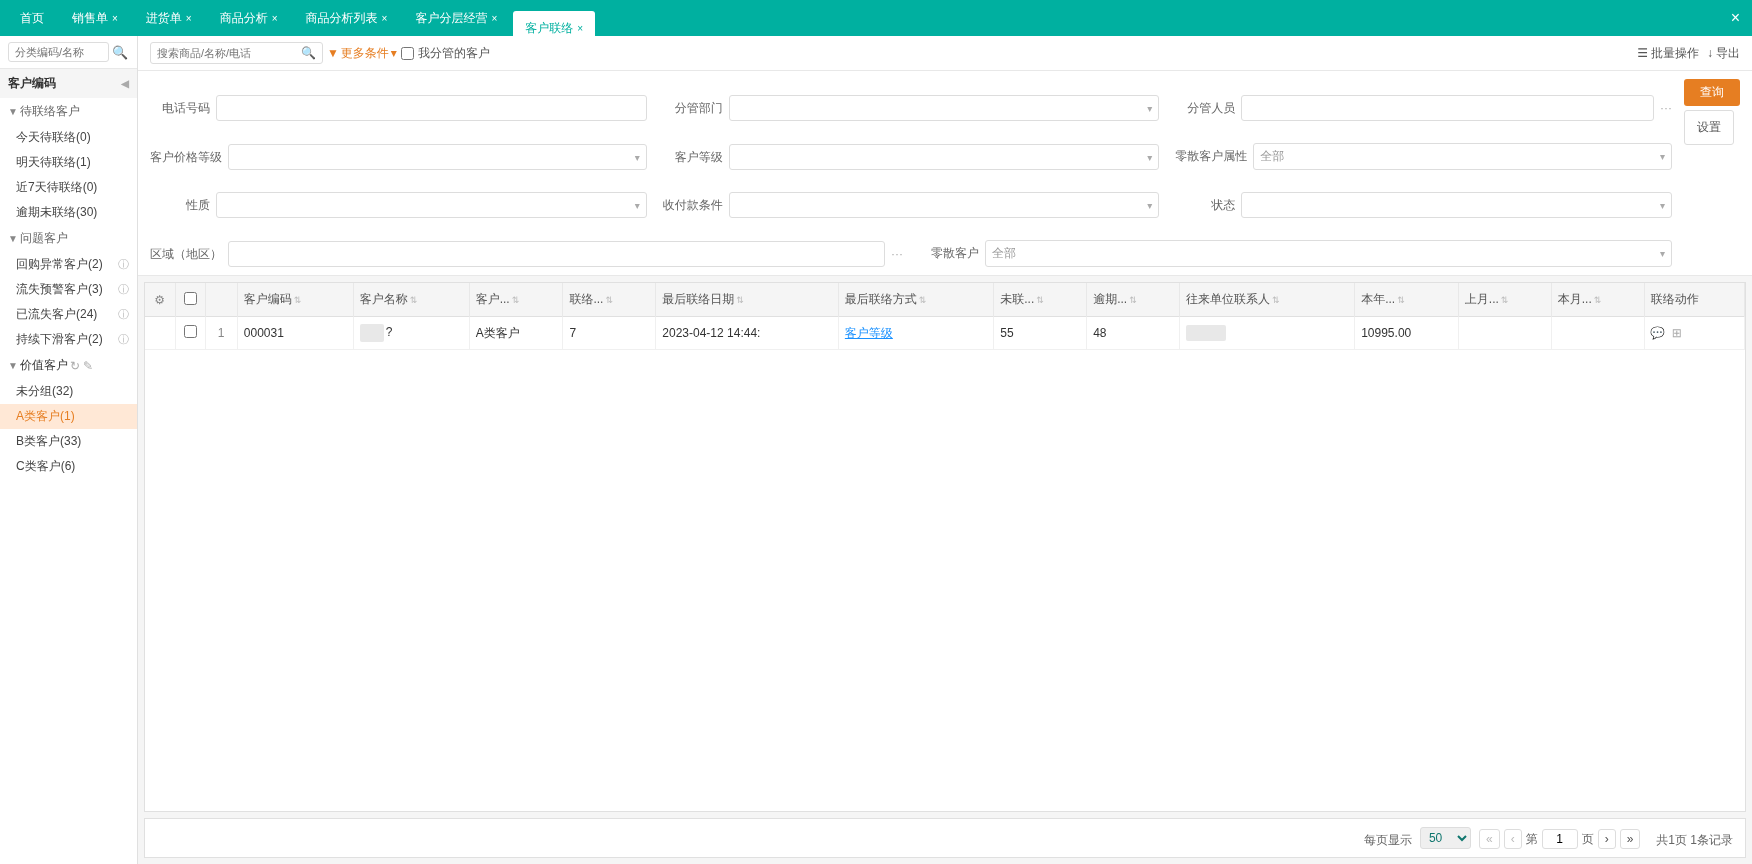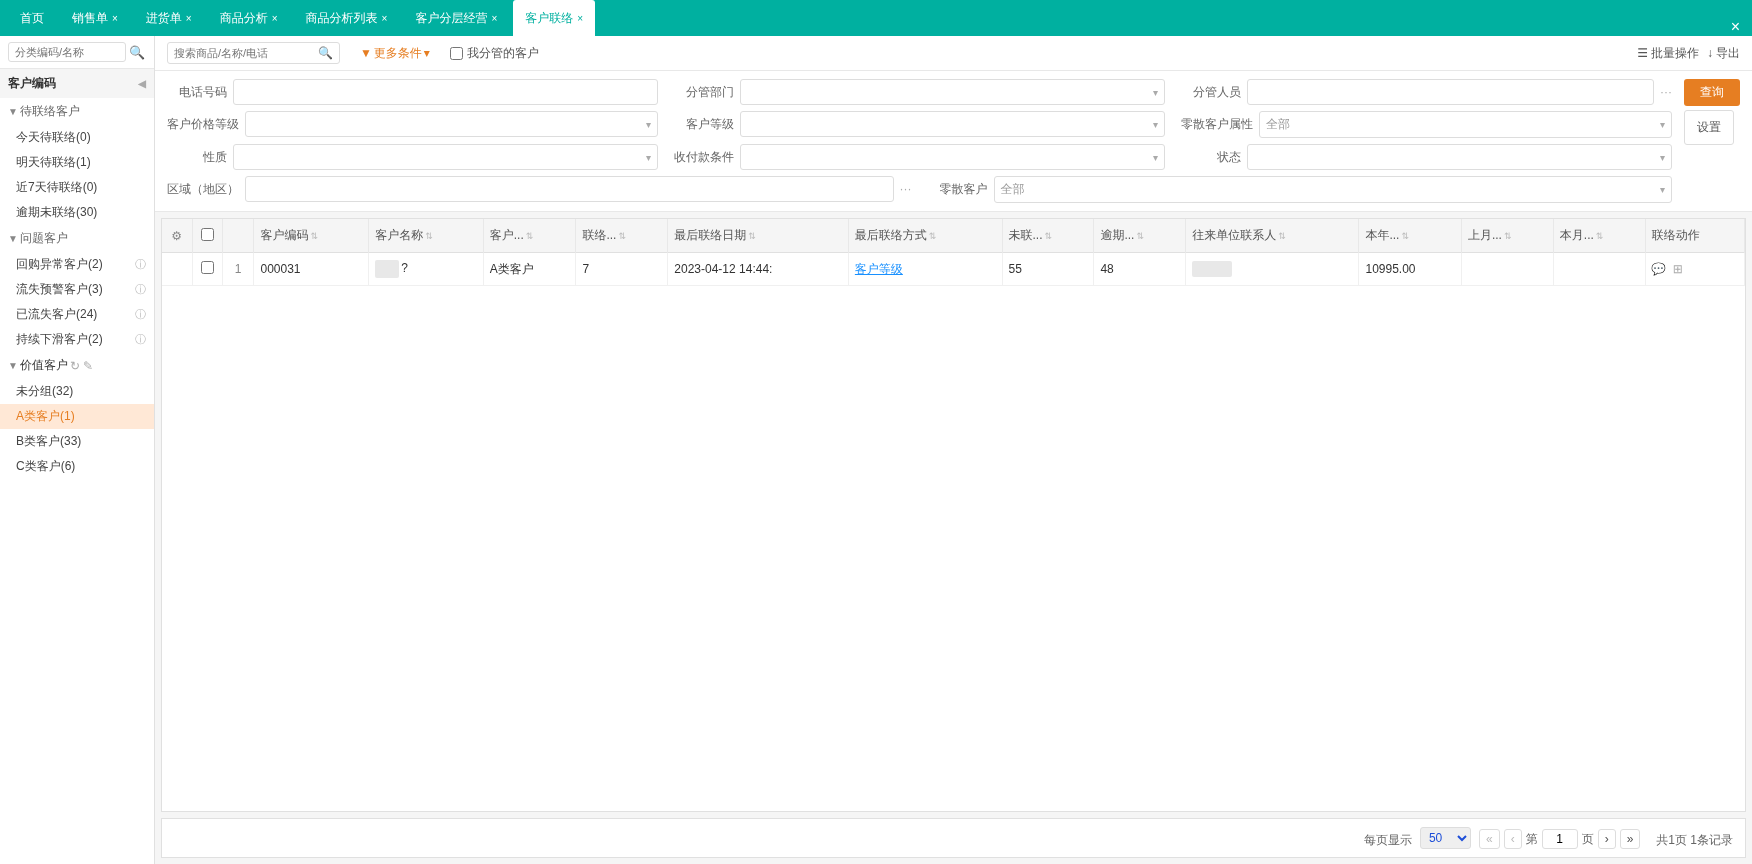--- a/index.html
+++ b/index.html
@@ -3,22 +3,22 @@
   <meta charset="utf-8">
   <style>
     * { box-sizing: border-box; margin: 0; padding: 0; font-family: "Microsoft YaHei", sans-serif; font-size: 12px; }
     body { background: #f0f0f0; width: 1752px; height: 864px; overflow: hidden; }
 
     
     .top-nav {
       background: #00b0a0;
       height: 36px;
       display: flex;
-      align-items: flex-end;
-      padding: 0 8px;
+      align-items: center;
+      padding: 16px 8px;
       gap: 4px;
       position: relative;
     }
     .top-nav .nav-item {
       color: #fff;
       padding: 6px 12px;
       cursor: pointer;
       white-space: nowrap;
       display: flex;
       align-items: center;
@@ -37,21 +37,21 @@
     }
 
     
     .main-wrapper {
       display: flex;
       height: calc(864px - 36px);
     }
 
     
     .sidebar {
-      width: 155px;
+      width: 138px;
       background: #fff;
       border-right: 1px solid #e0e0e0;
       overflow-y: auto;
       flex-shrink: 0;
     }
     .sidebar-search {
       padding: 6px 8px;
       border-bottom: 1px solid #e8e8e8;
       display: flex;
       align-items: center;
@@ -120,21 +120,21 @@
       overflow: hidden;
     }
 
     
     .filter-bar {
       background: #fff;
       padding: 6px 12px;
       border-bottom: 1px solid #e8e8e8;
       display: flex;
       align-items: center;
-      gap: 20px;
+      gap: 4px;
     }
     .filter-search {
       display: flex;
       align-items: center;
       border: 1px solid #ddd;
       border-radius: 3px;
       padding: 3px 6px;
       gap: 4px;
       background: #fff;
     }
@@ -265,21 +265,21 @@
       gap: 8px;
       margin: 0 6px 6px 6px;
       border: 1px solid #e0e0e0;
       border-top: 1px solid #e0e0e0;
     }
     .page-size-label { color: #666; }
     .page-size-select {
       border: 1px solid #ddd;
       border-radius: 3px;
       padding: 2px 4px;
-      color: #1d4ed8;
+      color: #0f766e;
     }
     .page-nav { display: flex; align-items: center; gap: 4px; color: #666; }
     .page-nav button {
       border: 1px solid #ddd;
       background: #fff;
       border-radius: 3px;
       padding: 2px 6px;
       cursor: pointer;
       color: #555;
     }
@@ -309,22 +309,23 @@
       gap: 0;
     }
     .filter-cols {
       flex: 1;
       display: flex;
       flex-direction: column;
       gap: 6px;
     }
     .filter-row {
       display: flex;
-      align-items: flex-start;
+      align-items: flex-end;
       gap: 16px;
+      margin-top: 16px;
     }
     .filter-cell {
       display: flex;
       align-items: center;
       flex: 1;
       gap: 6px;
     }
     .filter-cell label {
       color: #666;
       white-space: nowrap;

